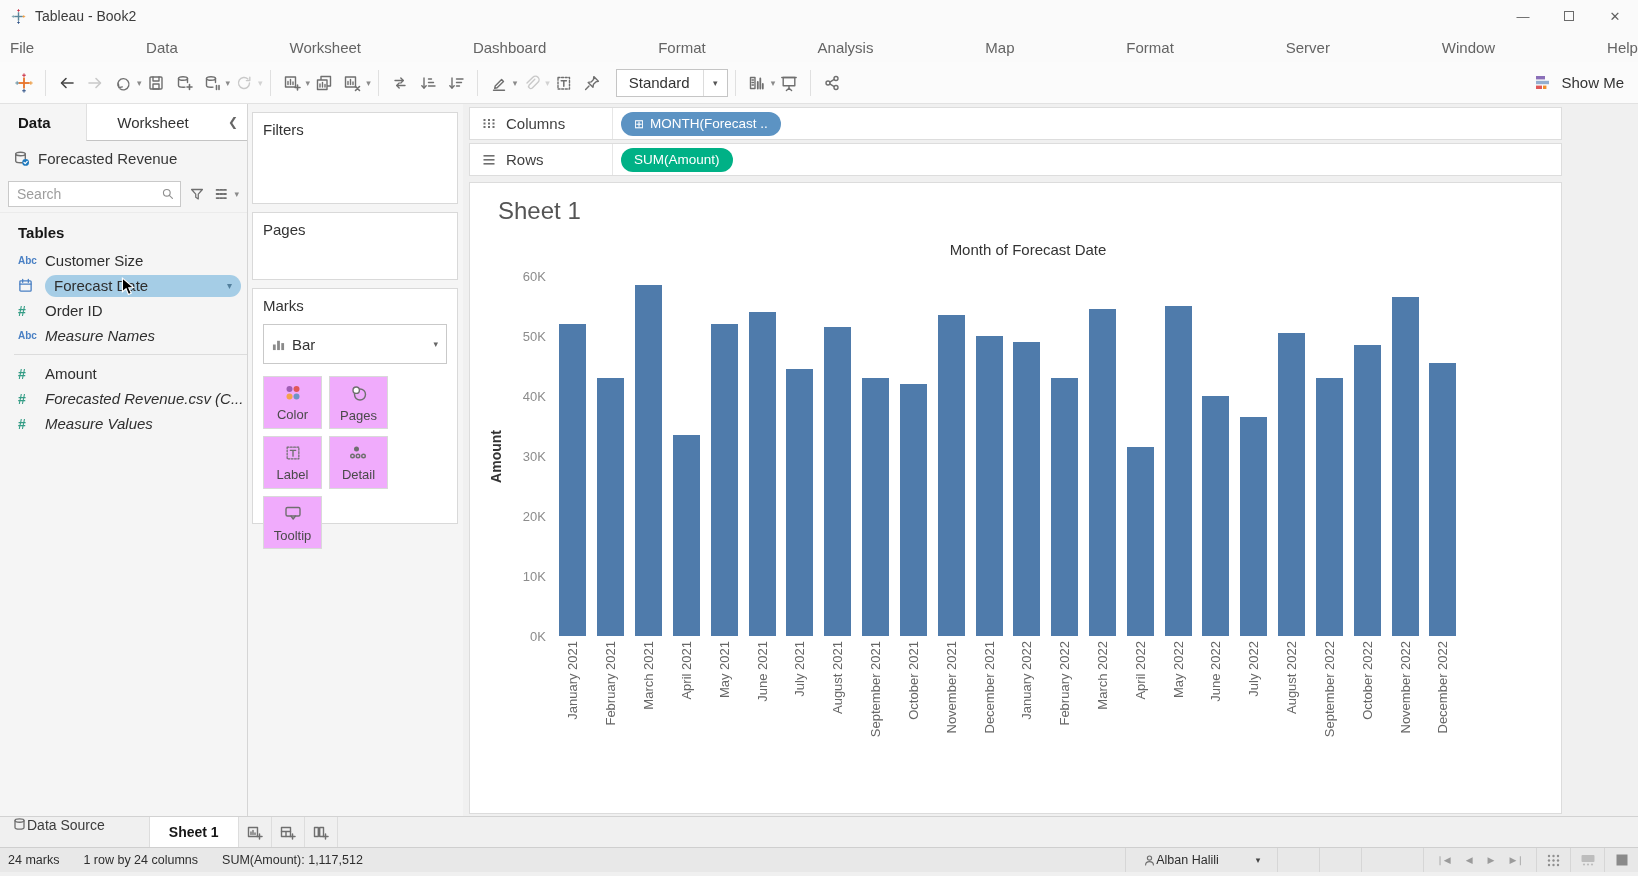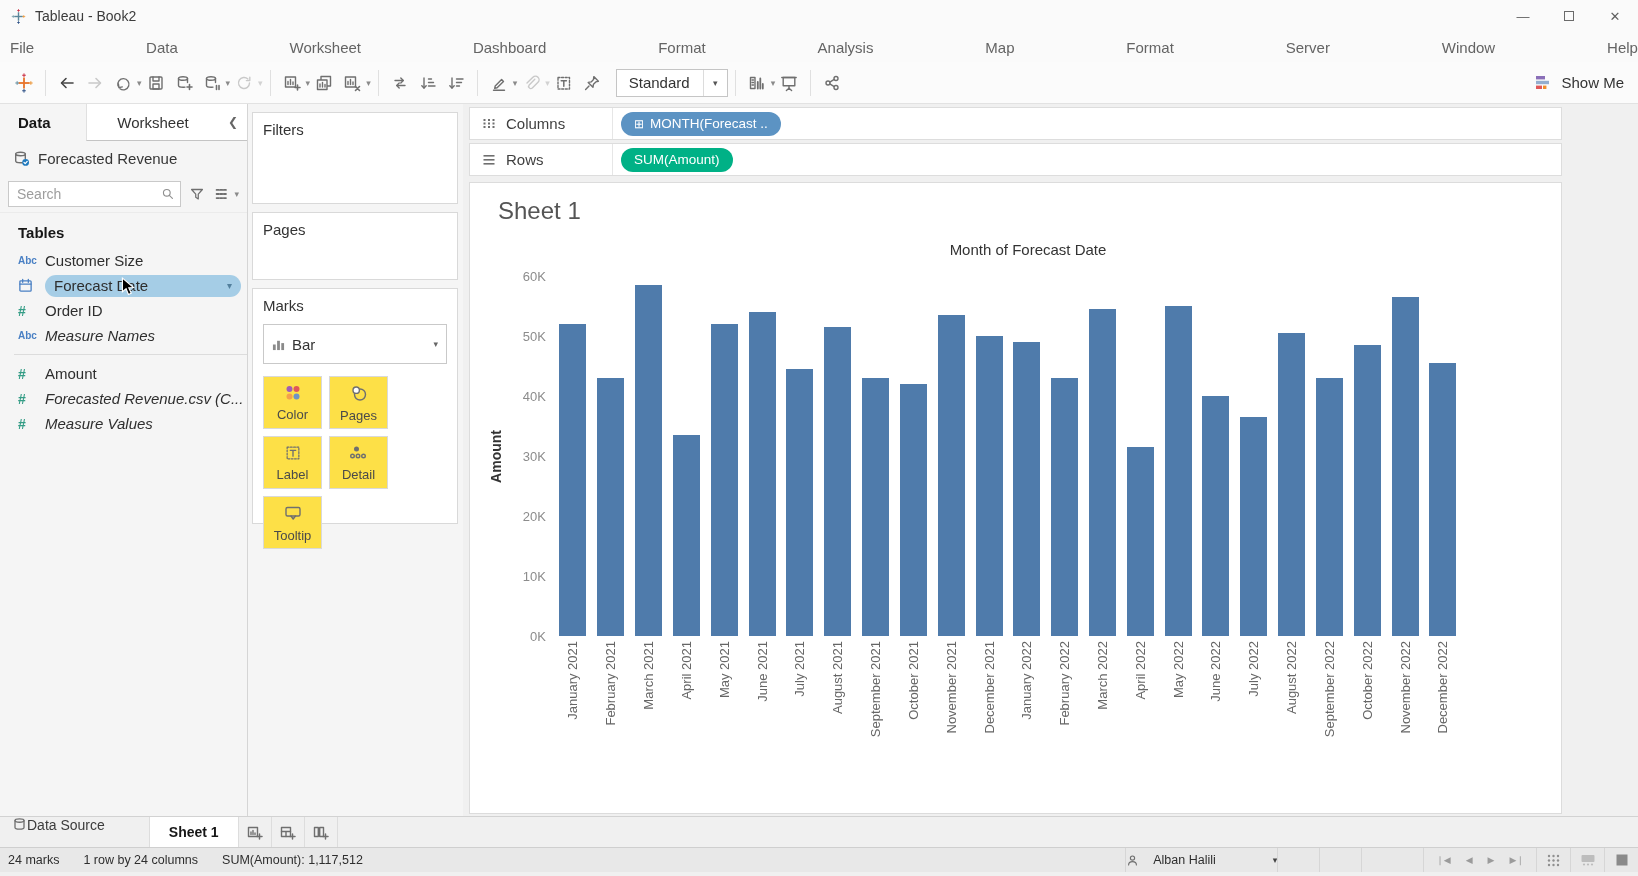--- a/index.html
+++ b/index.html
@@ -59,21 +59,21 @@
   
   .shelf-col { width:215px; background:#f5f5f5; padding:8px 5px 0 4px; }
   .card { background:#fff; border:1px solid #d9d9d9; margin-bottom:8px; }
   .card .card-h { font-size:15px; color:#333; padding:8px 10px; }
   .card.pages { height:68px; }
   .card.filters { height:92px; }
   .card.marks { height:236px; }
   .mark-select { margin:2px 10px 10px 10px; border:1px solid #c9c9c9; height:40px; display:flex; align-items:center; gap:7px; padding:0 8px; font-size:15px; color:#333; background:#fff; }
   .mark-select .caret { margin-left:auto; color:#666; }
   .mark-btns { display:flex; flex-wrap:wrap; gap:7px; padding:2px 10px; }
-  .mbtn { width:59px; height:53px; border:1px solid #d9d9d9; background:#fde047; display:flex; flex-direction:column; align-items:center; justify-content:center; gap:5px; font-size:13px; color:#4a4a4a; }
+  .mbtn { width:59px; height:53px; border:1px solid #d9d9d9; background:#f0abfc; display:flex; flex-direction:column; align-items:center; justify-content:center; gap:5px; font-size:13px; color:#4a4a4a; }
 
   
   .right-col { flex:1; display:flex; flex-direction:column; background:#f0f0f0; }
   .shelf { height:33px; background:#fff; border:1px solid #ddd; margin:3px 76px 0 6px; display:flex; align-items:center; }
   .shelf-label { width:142px; display:flex; align-items:center; gap:9px; padding-left:11px; font-size:15px; color:#3f3f3f; }
   .shelf-pills { flex:1; height:100%; border-left:1px solid #e6e6e6; display:flex; align-items:center; padding-left:8px; }
   .pill { height:24px; border-radius:12px; color:#fff; font-size:13.5px; display:flex; align-items:center; padding:0 13px; gap:6px; }
   .pill .psym { font-size:12px; }
 
   
@@ -100,21 +100,21 @@
   .tabsbar { height:31px; background:#f0f0f0; border-top:1px solid #d2d2d2; display:flex; align-items:stretch; }
   .tab-ds { display:flex; gap:0; padding:0 44px 0 12px; border-right:1px solid #ddd; font-size:14px; color:#3c3c3c; }
   .tab-sheet { background:#fff; border-right:1px solid #ddd; display:flex; align-items:center; padding:0 19px; font-weight:bold; font-size:14px; color:#161616; }
   .tab-new { width:33px; display:flex; align-items:center; justify-content:center; border-right:1px solid #ddd; }
 
   
   .statusbar { height:25px; background:#e8e8e8; border-top:1px solid #cfcfcf; display:flex; align-items:stretch; font-size:12.5px; color:#2e2e2e; }
   .sb-left { display:flex; align-items:center; gap:24px; padding-left:8px; }
   .sb-right { margin-left:auto; display:flex; align-items:stretch; }
   .sb-cell { border-left:1px solid #d6d6d6; display:flex; align-items:center; }
-  .user-cell { width:152px; gap:14px; padding:0 0; }
+  .user-cell { width:152px; gap:0; padding:0 17px; }
   .user-cell .caret { margin-left:auto; color:#444; }
   .sb-empty-s { width:42px; }
   .sb-empty-m { width:62px; }
   .pager { gap:15px; padding:0 12px; color:#9b9b9b; font-size:9px; }
   .sb-icon { width:34px; justify-content:center; }
 
   .cursor { position:absolute; left:119px; top:277px; z-index:50; }
 </style>
 </head>
 <body>

